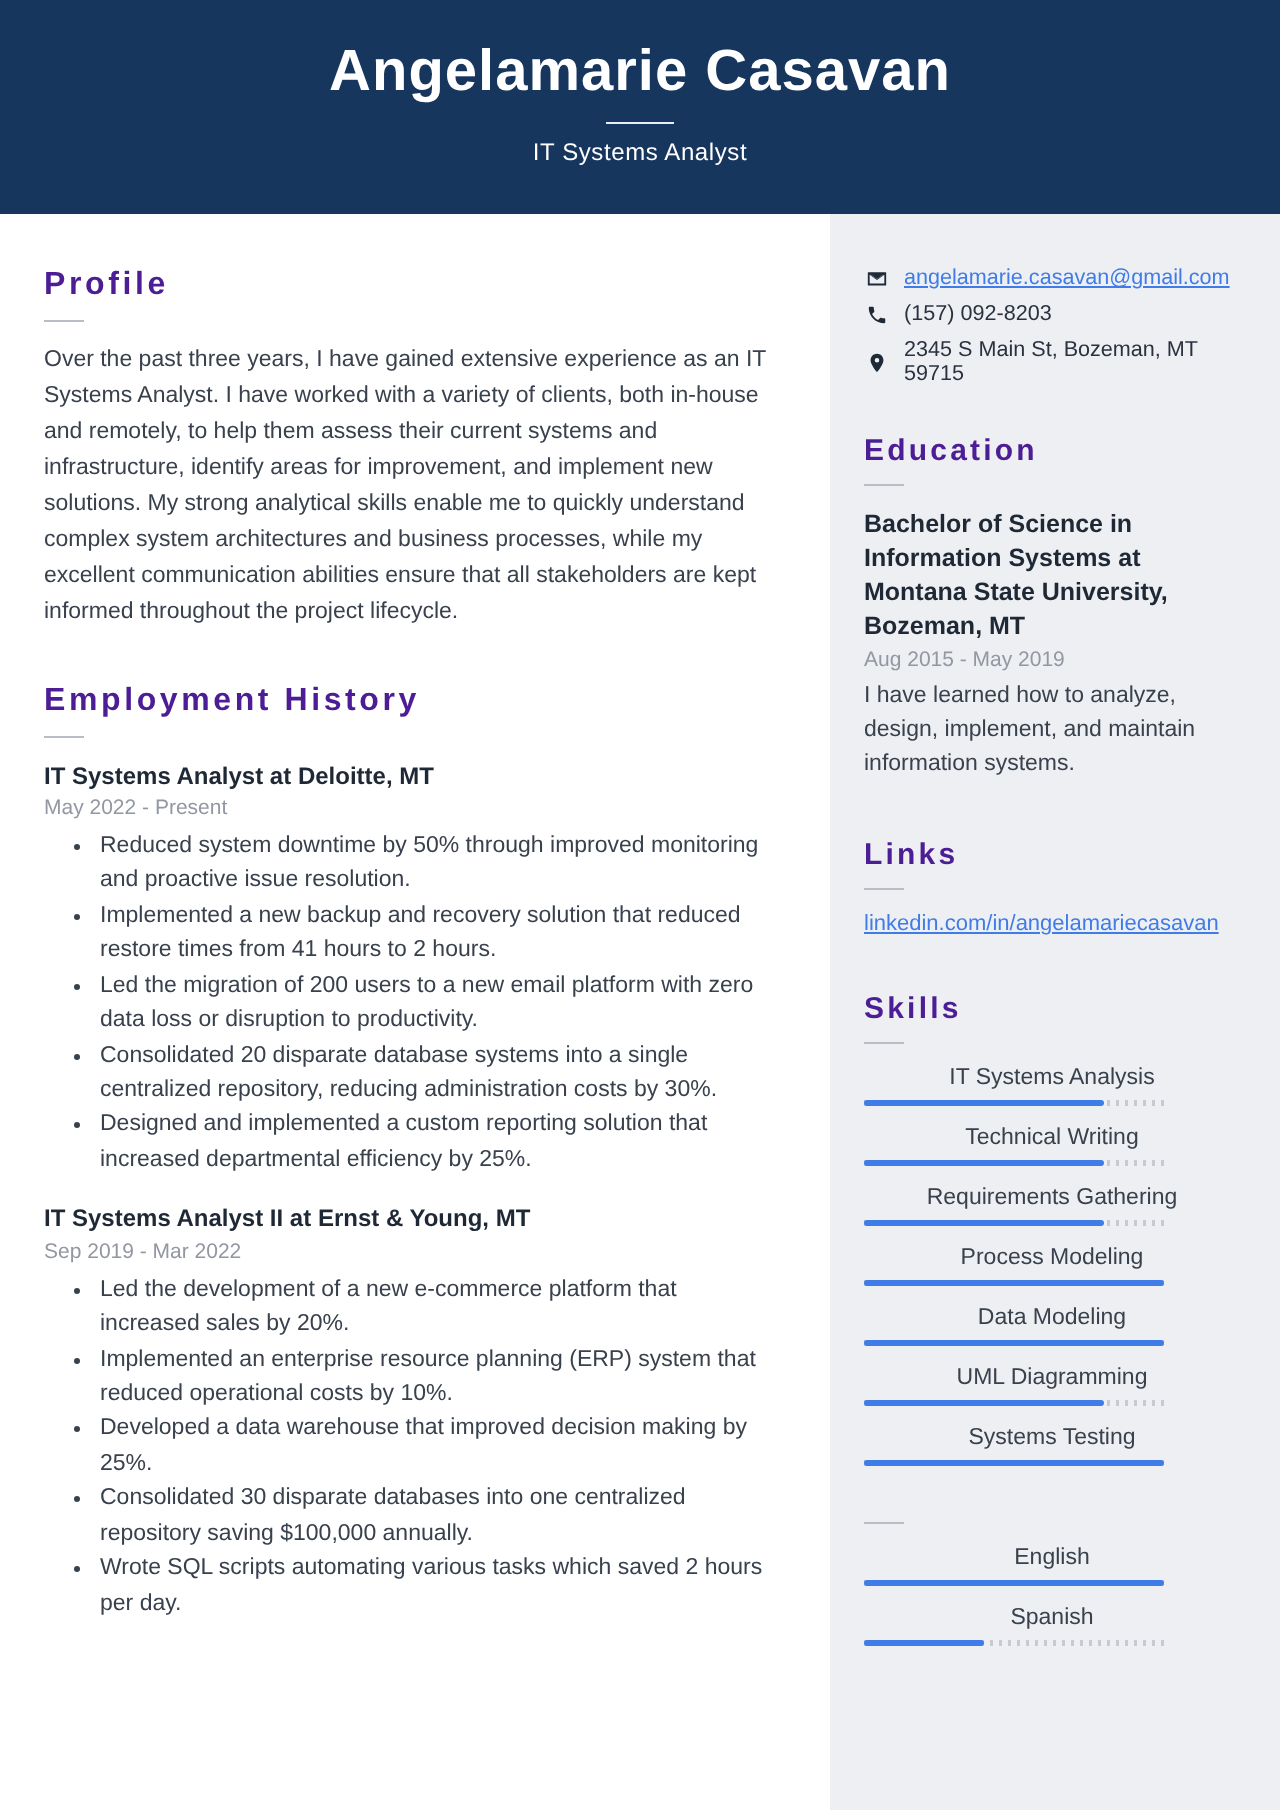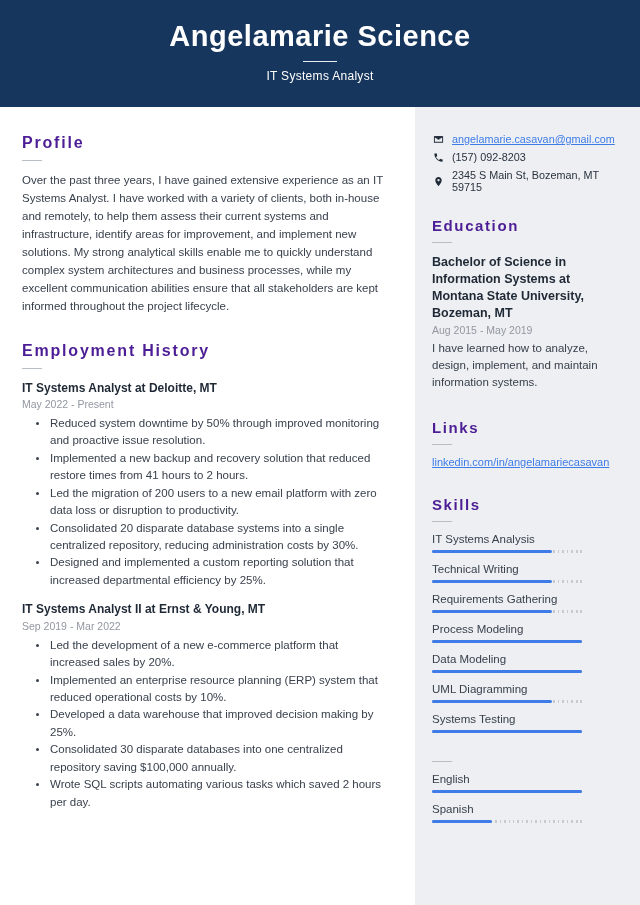--- a/index.html
+++ b/index.html
@@ -114,40 +114,41 @@
   .sb-desc {
     font-size: 11.5px; line-height: 1.5;
     color: #39414d; margin-top: 4px;
   }
   .links-item { font-size: 11px; }
 
   .skill-row { margin-bottom: 10px; }
   .skill-name {
     font-size: 11.5px; color: #39414d;
     margin-bottom: 5px;
+    text-align: center;
   }
   .skill-track {
     width: 150px; height: 3px;
     background-image: repeating-linear-gradient(90deg, #c7cad0 0 1.5px, transparent 1.5px 4.5px);
     position: relative;
   }
   .skill-fill {
     position: absolute; left: 0; top: 0;
     height: 3px; background: #3f7ce8;
     border-radius: 2px;
   }
   .sb-section.languages { margin-bottom: 0; }
 </style>
 </head>
 <body>
 
 <div class="page">
 
   <div class="header">
-    <div class="name">Angelamarie Science</div>
+    <div class="name">Angelamarie Casavan</div>
     <div class="name-divider"></div>
     <div class="job-title">IT Systems Analyst</div>
   </div>
 
   <div class="main">
 
     <div class="left-col">
 
       <div class="section">
         <div class="section-heading">Profile</div>

